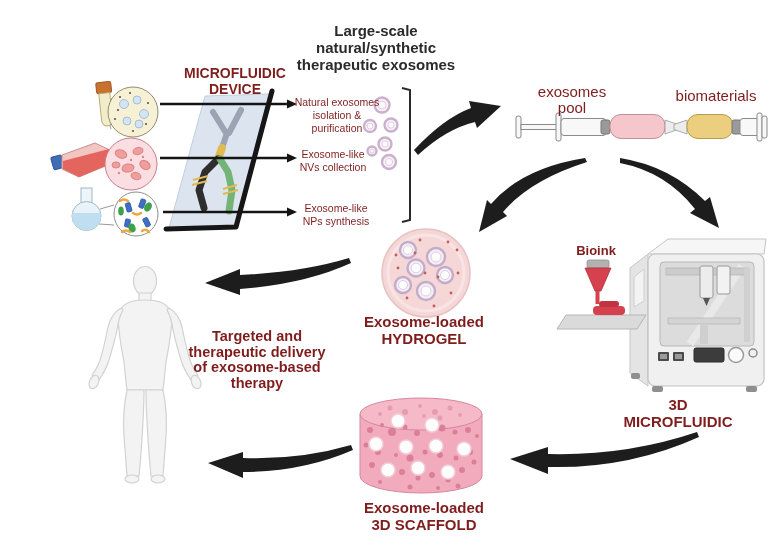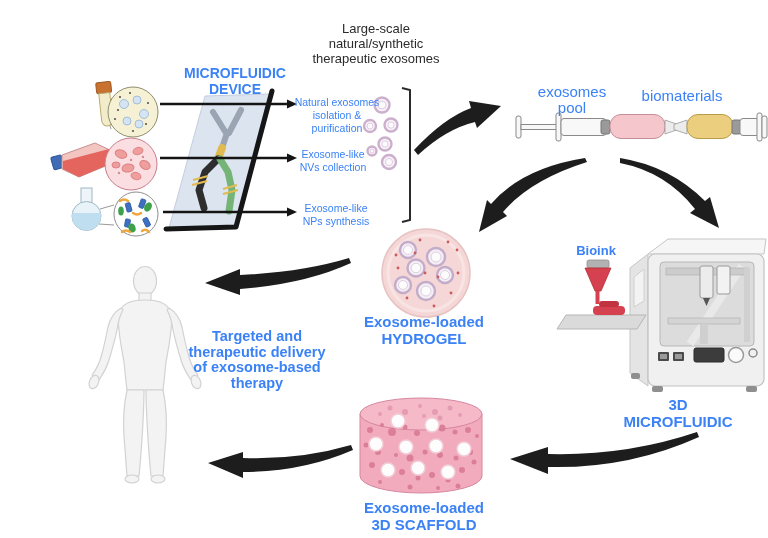--- a/index.html
+++ b/index.html
@@ -3,21 +3,21 @@
 <meta charset="utf-8">
 <style>
   html,body{margin:0;padding:0;background:#ffffff;}
   .canvas{
     position:relative;width:768px;height:538px;background:#ffffff;
     font-family:"Liberation Sans", sans-serif;overflow:hidden;
   }
   .art{position:absolute;left:0;top:0;}
   .lbl{
     position:absolute;white-space:pre-line;text-align:center;
-    transform:translateX(-50%);color:#3b82f6;line-height:1.14;
+    transform:translateX(-50%);color:#7f1d1d;line-height:1.14;
   }
   .bold{font-weight:bold}
   .ital{}
 </style>
 </head>
 <body>
 
 <div class="canvas">
 
 <svg class="art" width="768" height="538" viewBox="0 0 768 538">
@@ -306,41 +306,41 @@
     <path d="M169,308 C176,312 180,319 182,327 C184,337 186,347 189,357 C191,364 194,370 198,375 L191,380 C187,374 183,367 181,360 C178,350 175,340 173,330 C172,323 170,315 167,310 Z"></path>
     <ellipse cx="94" cy="382" rx="4.5" ry="7" transform="rotate(22 94 382)"></ellipse>
     <ellipse cx="196" cy="382" rx="4.5" ry="7" transform="rotate(-22 196 382)"></ellipse>
     <path d="M127,390 L144,390 C144,406 143,423 142,439 C141,454 140,466 139,476 L127,476 C126,464 125,450 124,436 C123,420 124,404 127,390 Z"></path>
     <path d="M146,390 L163,390 C166,404 167,420 166,436 C165,450 164,464 163,476 L151,476 C150,466 149,454 148,439 C147,423 146,406 146,390 Z"></path>
     <ellipse cx="132" cy="479" rx="7" ry="4"></ellipse>
     <ellipse cx="158" cy="479" rx="7" ry="4"></ellipse>
   </g>
 </svg>
 
-<div class="lbl" style="left:376px;top:22px;font-size:13px;color:#2b2b2b;">Large-scale
+<div class="lbl" style="left:376px;top:22px;font-size:15px;color:#2b2b2b;font-weight:bold;">Large-scale
 natural/synthetic
 therapeutic exosomes</div>
 
 <div class="lbl bold" style="left:235px;top:66px;font-size:14px;">MICROFLUIDIC
 DEVICE</div>
 
 <div class="lbl" style="left:337px;top:96px;font-size:10.5px;line-height:1.22;">Natural exosomes
 isolation &amp;
 purification</div>
 
 <div class="lbl" style="left:333px;top:148px;font-size:10.5px;line-height:1.22;">Exosome-like
 NVs collection</div>
 
 <div class="lbl" style="left:336px;top:202px;font-size:10.5px;line-height:1.22;">Exosome-like
 NPs synthesis</div>
 
 <div class="lbl ital" style="left:572px;top:84px;font-size:15px;line-height:1.08;">exosomes
 pool</div>
 
-<div class="lbl ital" style="left:682px;top:87px;font-size:15px;text-align:center;">biomaterials</div>
+<div class="lbl ital" style="left:716px;top:87px;font-size:15px;text-align:center;">biomaterials</div>
 
 <div class="lbl bold" style="left:596px;top:244px;font-size:13px;">Bioink</div>
 
 <div class="lbl bold" style="left:678px;top:396px;font-size:15px;">3D MICROFLUIDIC</div>
 
 <div class="lbl bold" style="left:424px;top:314px;font-size:15px;line-height:1.1;">Exosome-loaded
 HYDROGEL</div>
 
 <div class="lbl bold" style="left:424px;top:500px;font-size:15px;line-height:1.1;">Exosome-loaded
 3D SCAFFOLD</div>

